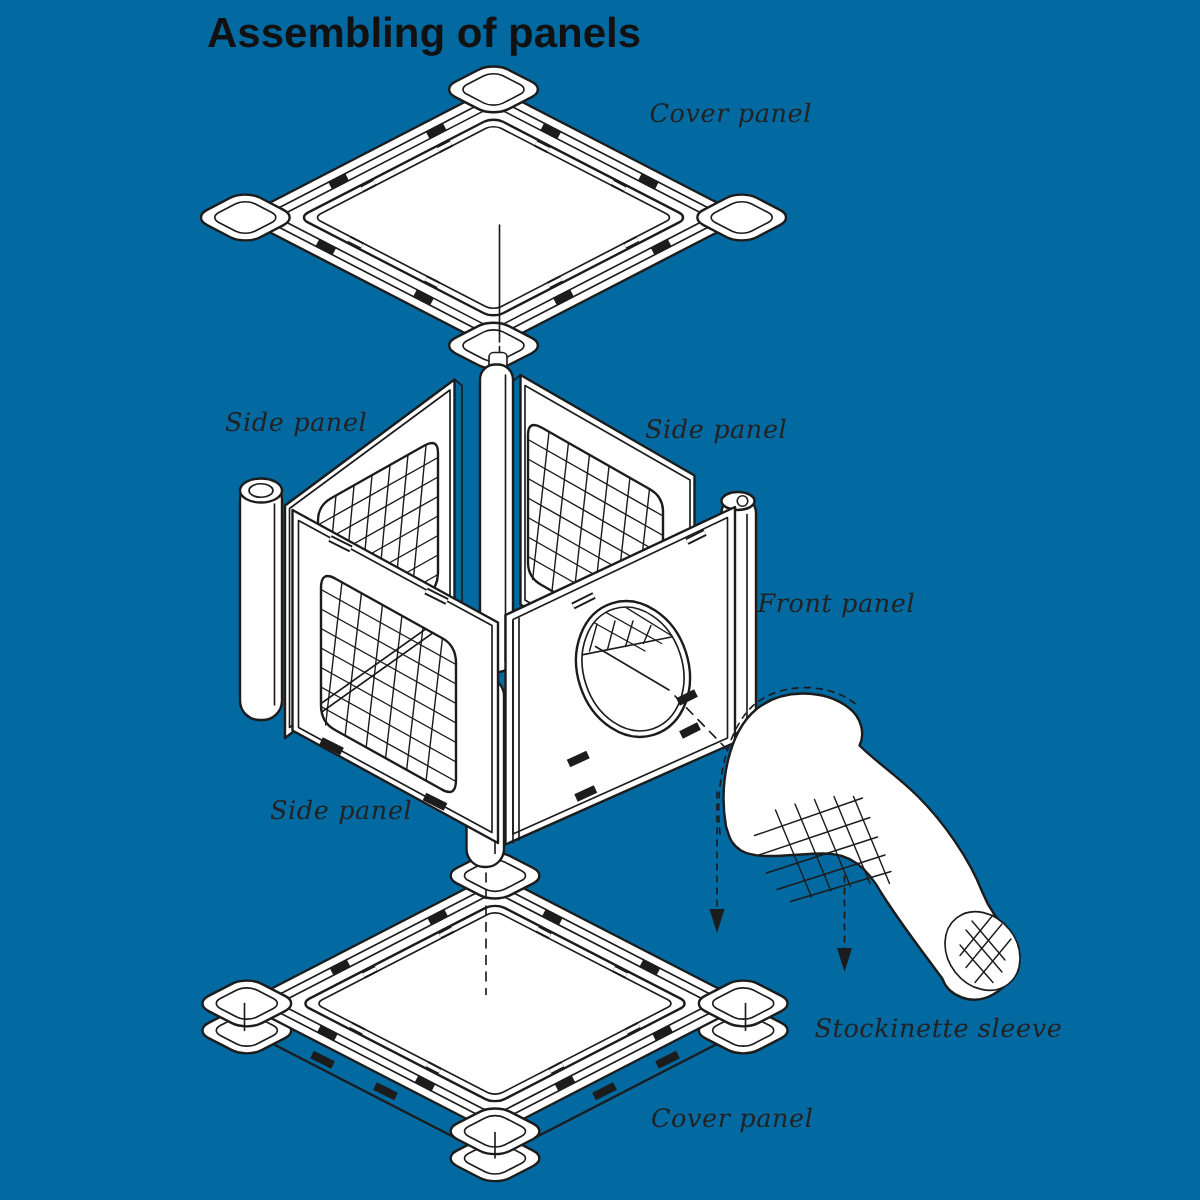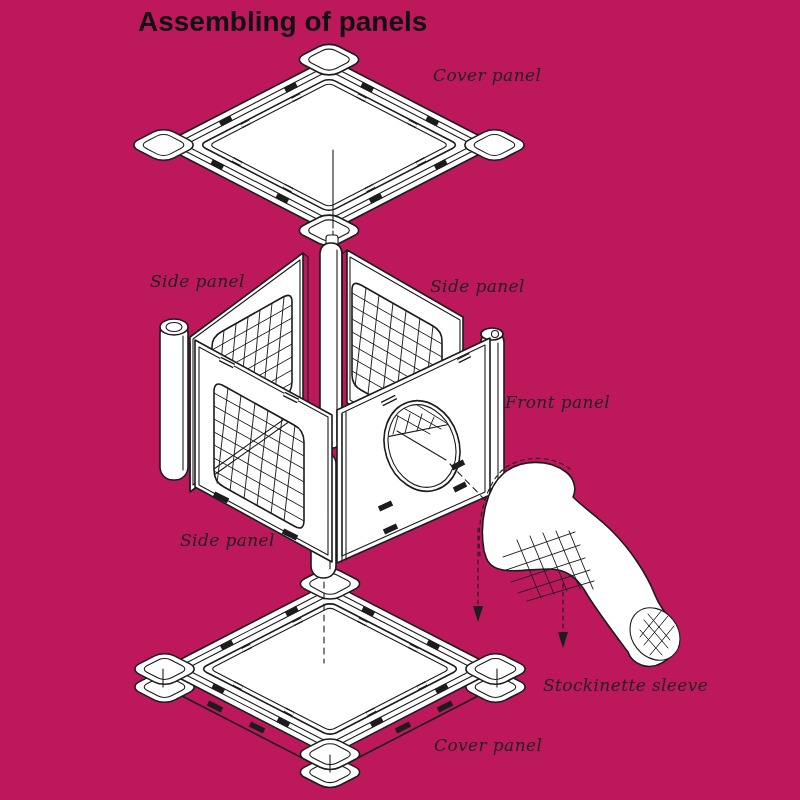--- a/index.html
+++ b/index.html
@@ -1,16 +1,16 @@
 <!DOCTYPE html>
 <html><head>
 <meta charset="utf-8">
 <style>
   html,body{margin:0;padding:0;background:#ffffff;}
-  .stage{position:relative;width:800px;height:800px;background:#be185d;overflow:hidden;
+  .stage{position:relative;width:800px;height:800px;background:#0369a1;overflow:hidden;
          font-family:"Liberation Sans", sans-serif;}
   svg{position:absolute;left:0;top:0;}
   svg *{stroke-linecap:round;stroke-linejoin:round;}
   .ln {stroke:#1c1c1c;stroke-width:1.6;fill:none;}
   .lnf{stroke:#1c1c1c;stroke-width:1.1;fill:none;}
   .msh{stroke:#1c1c1c;stroke-width:0.95;fill:none;}
   .wf {fill:#ffffff;}
   .bf {fill:#1c1c1c;stroke:none;}
   .dash {stroke-dasharray:6 5;}
   .dash2{stroke-dasharray:4 4;}

